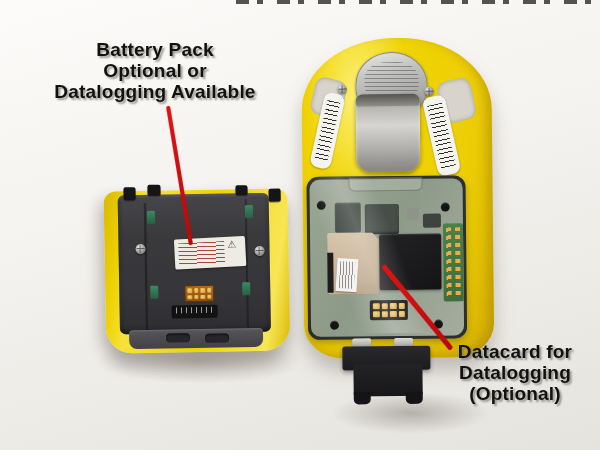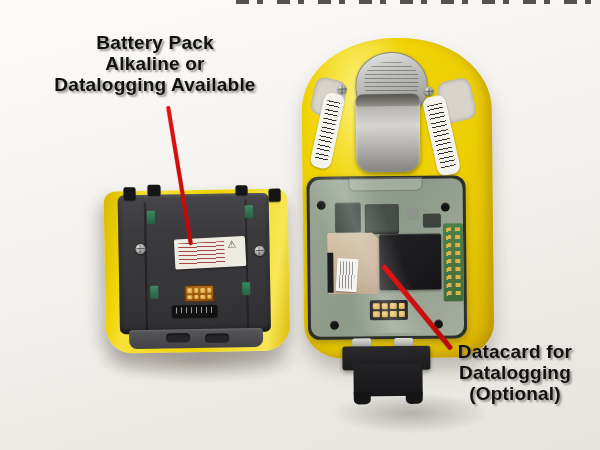--- a/index.html
+++ b/index.html
@@ -12,21 +12,21 @@
     background:linear-gradient(165deg,#fcfbf9 0%,#f5f3f0 40%,#eceae5 75%,#e5e3de 100%);}
   .abs{position:absolute;}
 
   
   .top-crop{left:236px;top:0;width:360px;height:4px;opacity:.8;
     background:repeating-linear-gradient(90deg,#2b2a28 0 13px,transparent 13px 21px,#2b2a28 21px 27px,transparent 27px 41px);}
 
   
   .callout{color:var(--ink);font-weight:700;font-size:19px;line-height:21px;text-align:center;
     text-shadow:2px 2px 2px rgba(125,122,115,.75);letter-spacing:.2px;z-index:60;}
-  .callout-battery{left:34px;top:32px;width:242px;}
+  .callout-battery{left:34px;top:39px;width:242px;}
   .callout-datacard{left:426px;top:341px;width:178px;}
 
   
   .leader{height:4px;background:linear-gradient(90deg,#e01414,#b90808);border-radius:2px;
     transform-origin:0 50%;z-index:55;box-shadow:0 0 1px rgba(160,0,0,.6);}
   .leader-battery{left:168px;top:104px;width:141px;transform:rotate(80.6deg);}
   .leader-datacard{left:383px;top:263px;width:108px;height:5px;transform:rotate(50.7deg);}
 
   
   .pack{left:100px;top:180px;width:200px;height:190px;transform:rotate(-1deg);z-index:10;}
@@ -143,21 +143,21 @@
 </style>
 </head>
 <body>
 
 <div class="stage">
 
   <div class="abs top-crop"></div>
 
   <div class="abs callout callout-battery">
     <div>Battery Pack</div>
-    <div>Alkaline or</div>
+    <div>Optional or</div>
     <div>Datalogging Available</div>
   </div>
 
   <div class="abs callout callout-datacard">
     <div>Datacard for</div>
     <div>Datalogging</div>
     <div>(Optional)</div>
   </div>
 
   <div class="abs leader leader-battery"></div>

